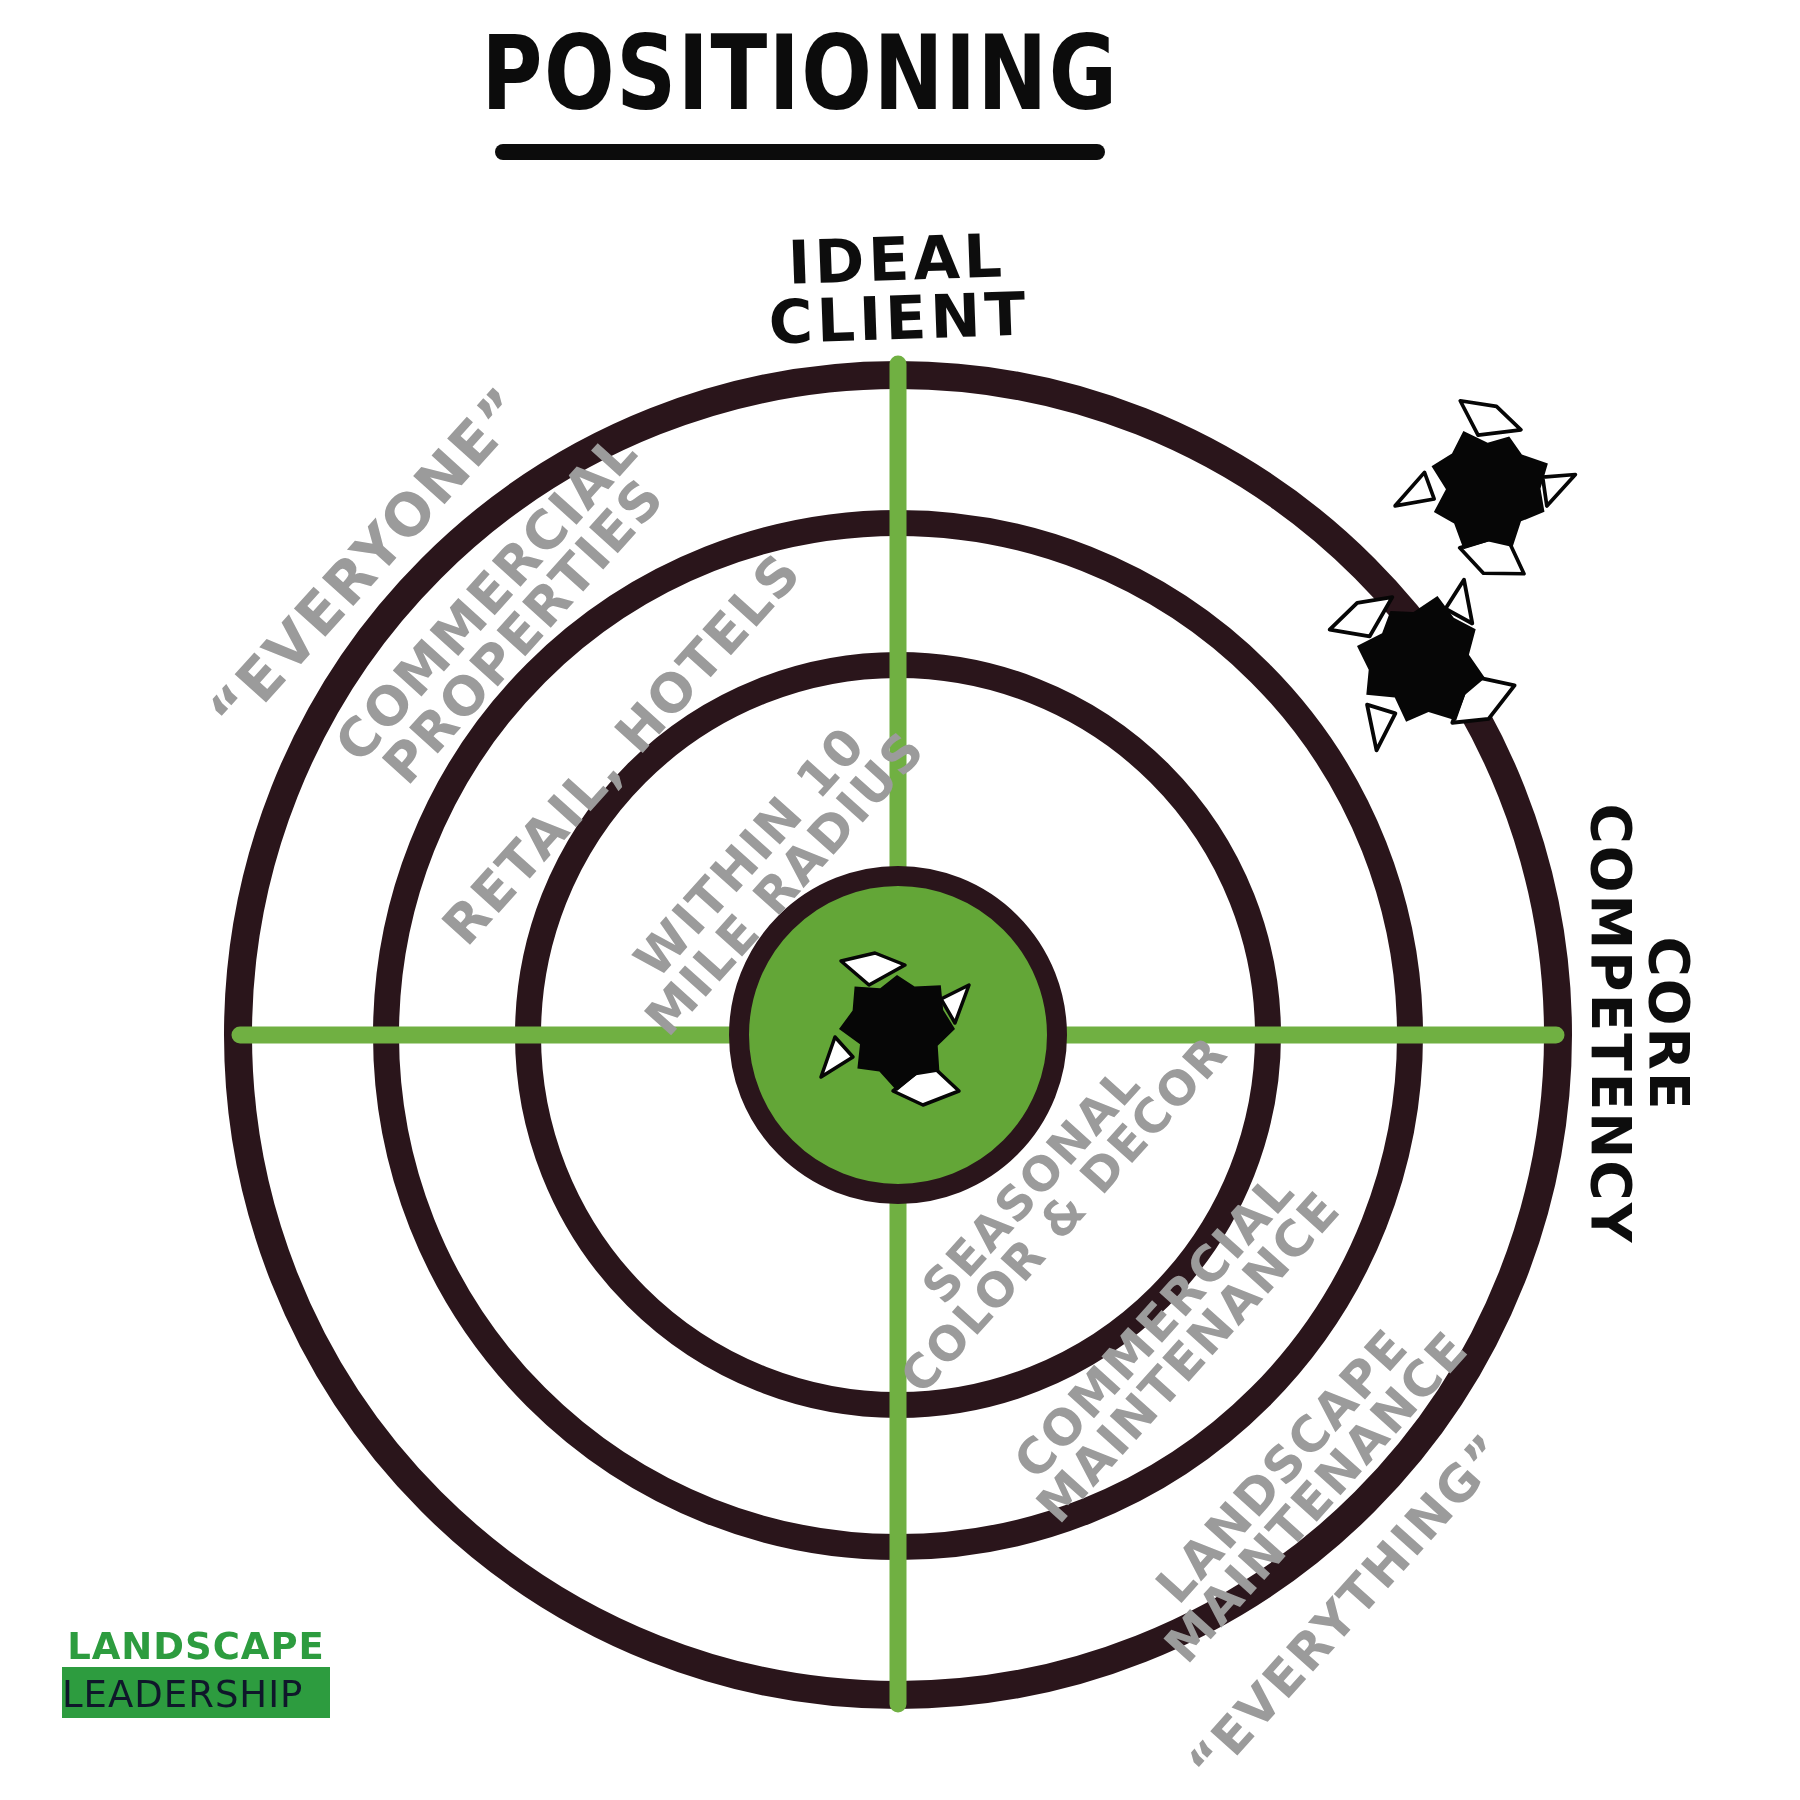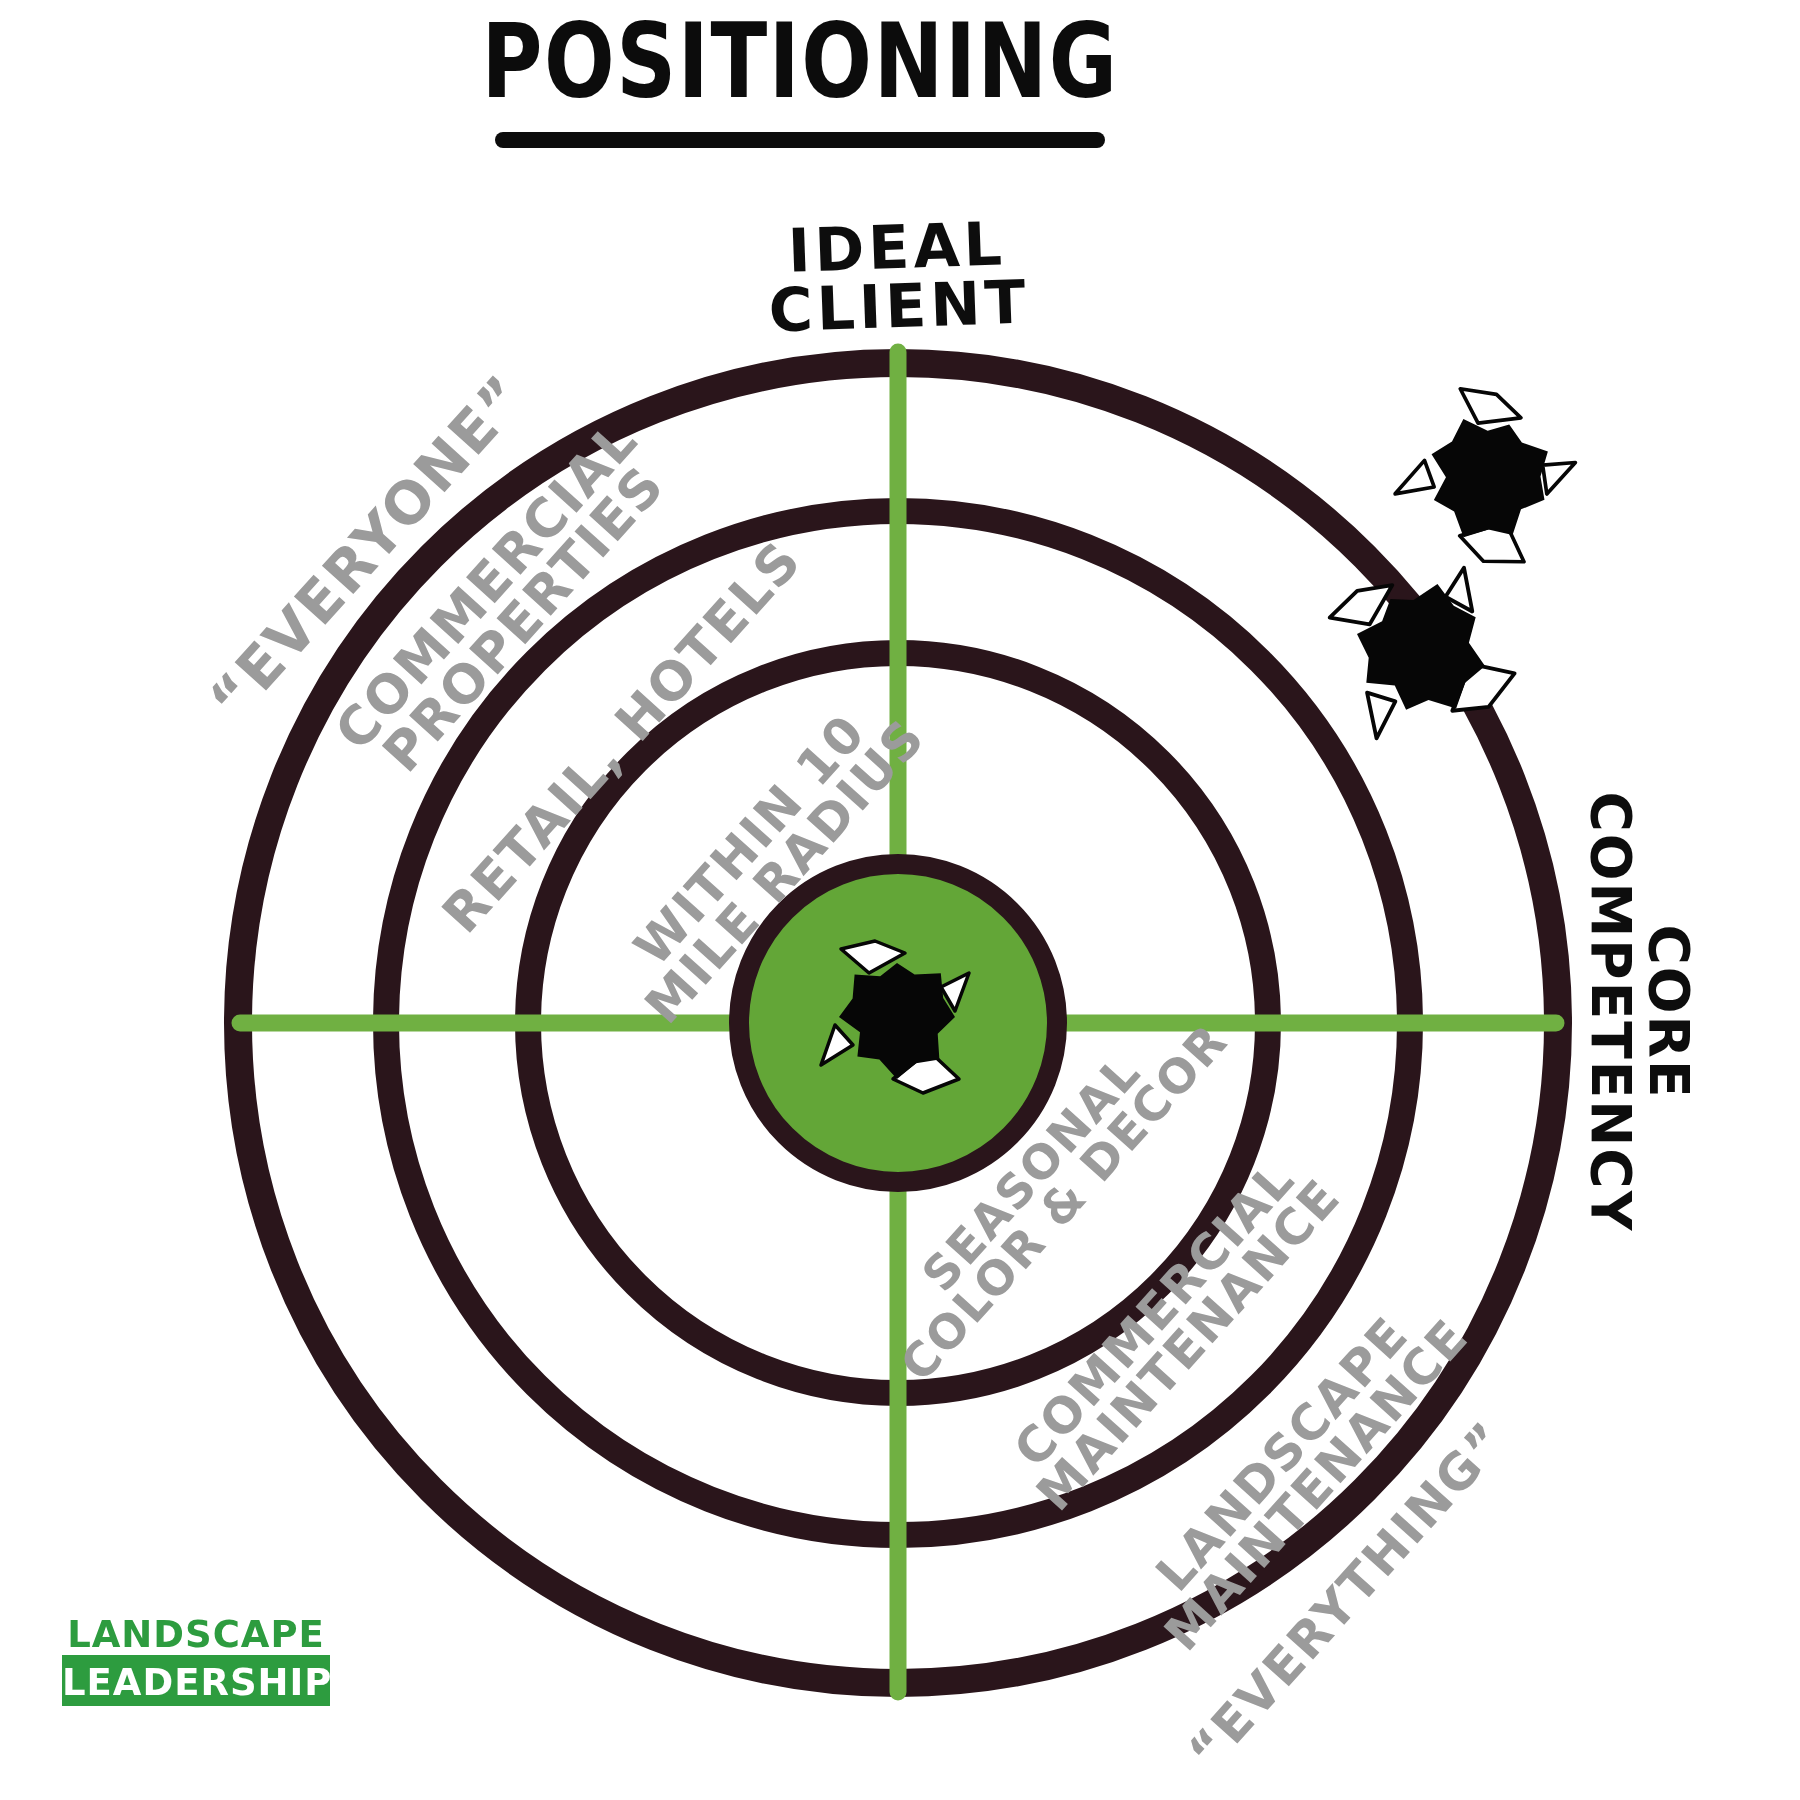--- a/index.html
+++ b/index.html
@@ -1,18 +1,18 @@
 <!DOCTYPE html>
 <html style="--target-green: #63a637; --crosshair-green: #70b042; --ring-stroke: #2a151b; --label-gray: #9b9b9b; --logo-green: #2d9c3f; --text-black: #0c0c0c;"><head>
 <meta charset="utf-8">
 <style>
   html,body{margin:0;padding:0;background:#fff;}
   body{width:1800px;height:1800px;position:relative;overflow:hidden;
        font-family:"DejaVu Sans", sans-serif;color:#0d0d0d;}
-  .stage{position:absolute;left:0;top:0;width:1800px;height:1464px;}
+  .stage{position:absolute;left:0;top:12px;width:1800px;height:1464px;}
   svg.target{position:absolute;left:0;top:0;}
 
   
   .title{position:absolute;left:800px;top:0px;transform:translateX(-50%) scale(0.80,1);
          transform-origin:center top;font-size:104px;font-weight:bold;letter-spacing:2px;
          white-space:nowrap;color:#0c0c0c;}
   .title-underline{position:absolute;left:800px;top:132px;width:610px;height:16px;
          transform:translateX(-50%);background:#0c0c0c;border-radius:9px;}
 
   
@@ -27,23 +27,23 @@
   
   .ring-label{position:absolute;transform:translate(-50%,-50%) rotate(-48deg);
          color:var(--label-gray,#9b9b9b);font-weight:bold;text-align:center;
          line-height:0.94;letter-spacing:2px;white-space:nowrap;}
 
   
   .logo{position:absolute;left:62px;top:1616px;width:268px;}
   .logo-top{color:var(--logo-green,#2d9c3f);font-weight:bold;font-size:37px;
          letter-spacing:1px;line-height:1.0;border-bottom:6px solid var(--logo-green,#2d9c3f);
          padding-bottom:2px;text-align:center;white-space:nowrap;}
-  .logo-bottom{background:var(--logo-green,#2d9c3f);color:#ffffff;font-weight:bold;
+  .logo-bottom{background:var(--logo-green,#2d9c3f);color:#0f172a;font-weight:normal;
          font-size:37px;letter-spacing:1px;line-height:1.0;padding:3px 0 5px 0;
-         text-align:center;white-space:nowrap;}
+         white-space:nowrap;}
 
   
   .ring{fill:none;stroke:var(--ring-stroke,#2a151b);}
   .crosshair{stroke:var(--crosshair-green,#70b042);stroke-linecap:round;fill:none;}
   .bull-fill{fill:var(--target-green,#63a637);stroke:none;}
   .blob{fill:#060606;stroke:none;}
   .tear{fill:#ffffff;stroke:#060606;stroke-width:3.5;stroke-linejoin:round;}
 </style>
 </head>
 <body>

